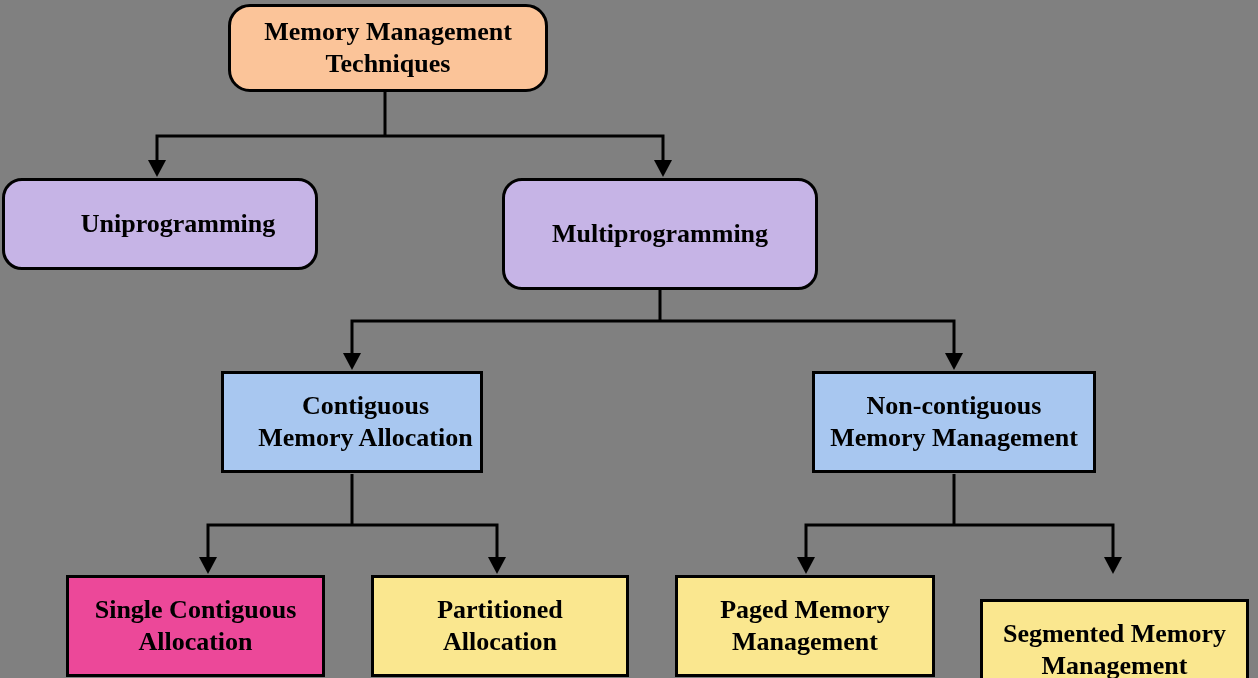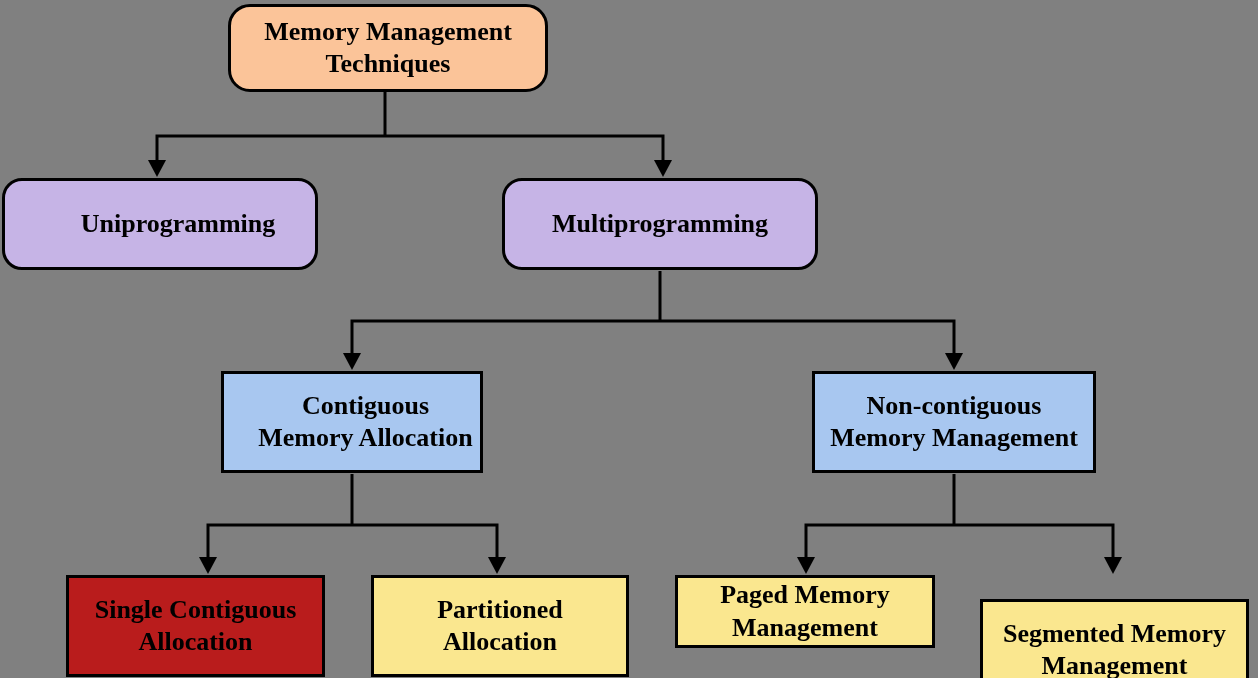--- a/index.html
+++ b/index.html
@@ -38,26 +38,26 @@
   .node-label {
     white-space: pre-line;
     display: block;
     width: 100%;
   }
   .rounded-lg { border-radius: 22px; }
   .rounded-md { border-radius: 20px; }
 
   #node-root        { left: 228px; top: 4px;   width: 320px; height: 88px;  }
   #node-uni         { left: 2px;   top: 178px; width: 316px; height: 92px; padding-left: 36px;  }
-  #node-multi       { left: 502px; top: 178px; width: 316px; height: 92px;  }
+  #node-multi       { left: 502px; top: 178px; width: 316px; height: 112px;  }
   #node-contig      { left: 221px; top: 371px; width: 262px; height: 102px; padding-left: 27px; }
   #node-noncontig   { left: 812px; top: 371px; width: 284px; height: 102px; }
   #node-single      { left: 66px;  top: 575px; width: 259px; height: 102px; }
   #node-partitioned { left: 371px; top: 575px; width: 258px; height: 102px; }
-  #node-paged       { left: 675px; top: 575px; width: 260px; height: 73px; }
+  #node-paged       { left: 675px; top: 575px; width: 260px; height: 102px; }
   #node-segmented   { left: 980px; top: 599px; width: 269px; height: 102px; }
 </style>
 </head>
 <body>
 
 <div id="canvas" style="background-color: rgb(128, 128, 128);">
 
   <svg id="connector-layer" viewBox="0 0 1258 678" xmlns="http://www.w3.org/2000/svg">
 
     <g fill="none" stroke-width="3" style="stroke: rgb(0, 0, 0);">
@@ -104,21 +104,21 @@
   <div class="node" id="node-contig" style="background-color: rgb(168, 199, 240);">
     <span class="node-label">Contiguous
 Memory Allocation</span>
   </div>
 
   <div class="node" id="node-noncontig" style="background-color: rgb(168, 199, 240);">
     <span class="node-label">Non-contiguous
 Memory Management</span>
   </div>
 
-  <div class="node" id="node-single" style="background-color: #b91c1c;">
+  <div class="node" id="node-single" style="background-color: #ec4899;">
     <span class="node-label">Single Contiguous
 Allocation</span>
   </div>
 
   <div class="node" id="node-partitioned" style="background-color: rgb(250, 231, 143);">
     <span class="node-label">Partitioned
 Allocation</span>
   </div>
 
   <div class="node" id="node-paged" style="background-color: rgb(250, 231, 143);">

